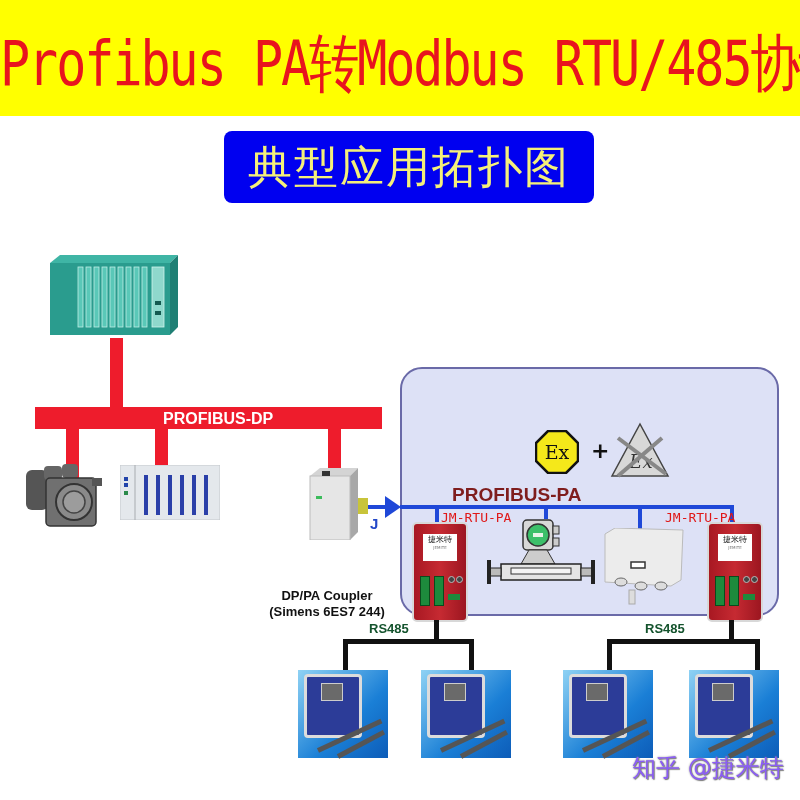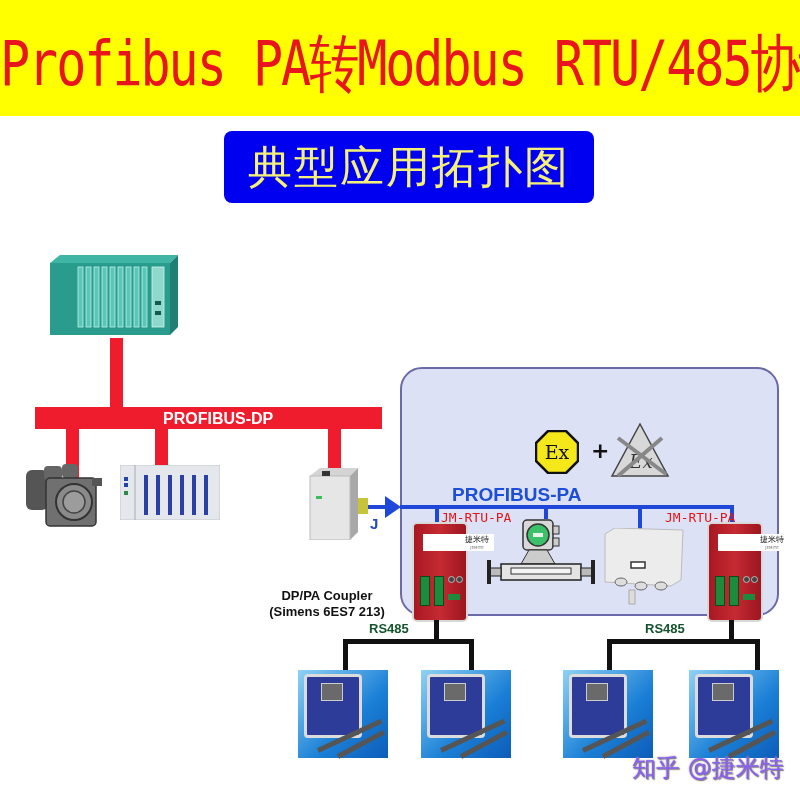--- a/index.html
+++ b/index.html
@@ -7,26 +7,26 @@
   .abs { position:absolute; }
   .title-band { left:0; top:0; width:800px; height:116px; background:#ffff00; }
   .title-text { left:0; top:20px; width:800px; text-align:center; color:#e8141e; font-family:"DejaVu Sans Mono","Liberation Mono", monospace; font-size:50px; letter-spacing:-2px; line-height:70px; white-space:nowrap; transform:scaleY(1.25); transform-origin:center top; }
   .subtitle-box { left:224px; top:131px; width:370px; height:72px; background:#0000f0; border-radius:8px; }
   .subtitle-text { left:224px; top:131px; width:370px; height:72px; line-height:72px; text-align:center; color:#f4f07a; font-family:"DejaVu Serif","Liberation Serif", serif; font-size:44px; letter-spacing:2px; }
   .red { background:#ee1c2c; }
   .blue-line { background:#1f48d8; }
   .black-line { background:#111; }
   .bus-label-dp { color:#fff; font-weight:bold; font-size:16px; font-family:"Liberation Sans", sans-serif; }
   .pa-box { left:400px; top:367px; width:375px; height:245px; background:#dde1f6; border:2px solid #6a6aa8; border-radius:22px; }
-  .pa-label { color:#1d4ed8; font-weight:bold; font-size:19px; font-family:"Liberation Sans", sans-serif; }
+  .pa-label { color:#7f1d1d; font-weight:bold; font-size:19px; font-family:"Liberation Sans", sans-serif; }
   .jm-label { color:#e01818; font-family:"DejaVu Sans Mono", monospace; font-size:13px; }
   .rs-label { color:#14532d; font-weight:bold; font-size:13px; font-family:"Liberation Sans", sans-serif; }
   .coupler-label { color:#111; font-weight:bold; font-size:13px; font-family:"Liberation Sans", sans-serif; text-align:center; line-height:16px;margin-top:42px; }
   .gateway { width:52px; height:96px; background:linear-gradient(90deg,#a81822,#c62a32 50%,#9c1620); border:2px solid #d8d8d8; border-radius:5px; }
-  .gw-badge { left:9px; top:10px; width:34px; height:17px; background:#fff; font-size:8px; line-height:11px; text-align:center; color:#111;padding-left:37px; }
+  .gw-badge { left:9px; top:10px; width:34px; height:27px; background:#fff; font-size:8px; line-height:11px; text-align:center; color:#111; }
   .gw-badge small { display:block; font-size:4px; line-height:5px; color:#777; }
   .gw-term { width:8px; height:28px; background:#1d8a3c; border:1px solid #0b4a1c; }
   .sensor { width:90px; height:88px; background:linear-gradient(135deg,#8fd2f4,#1a7fd6 60%,#0d5cb8); }
   .sensor-head { left:6px; top:4px; width:52px; height:58px; background:#2c3c98; border:3px solid #dcdcdc; border-radius:4px; }
   .sensor-lcd { left:14px; top:6px; width:20px; height:16px; background:#6a6a6a; border:1px solid #ccc; }
   .sensor-probe { height:5px; background:#555; transform-origin:left center; }
   .watermark { color:#8b5cf6; font-size:24px; text-shadow:0 0 2px #888, 1px 1px 1px #777; font-family:"DejaVu Sans", sans-serif; }
 </style>
 </head>
 <body>
@@ -103,21 +103,21 @@
     <rect x="14" y="3" width="8" height="5" fill="#333"></rect>
     <rect x="8" y="28" width="6" height="3" fill="#3cbc5c"></rect>
     <rect x="50" y="30" width="10" height="16" fill="#c8c43a"></rect>
   </svg>
 </div>
 <div class="abs blue-line" style="left:368px;top:505px;width:22px;height:4px;"></div>
 <div class="abs" style="left:385px;top:496px;width:0;height:0;border-top:11px solid transparent;border-bottom:11px solid transparent;border-left:16px solid #1f48d8;"></div>
 <div class="abs" style="left:370px;top:515px;color:#2448c8;font-size:15px;font-weight:bold;font-family:'Liberation Sans',sans-serif;">J</div>
 <div class="abs coupler-label" style="left:262px;top:546px;width:130px;">
   <div>DP/PA Coupler</div>
-  <div>(Simens 6ES7 213)</div>
+  <div>(Simens 6ES7 244)</div>
 </div>
 
 <div class="abs pa-box"></div>
 
 <div class="abs" style="left:535px;top:430px;width:44px;height:44px;">
   <svg width="44" height="44" viewBox="0 0 44 44">
     <polygon points="13,1 31,1 43,13 43,31 31,43 13,43 1,31 1,13" fill="#f5e81a" stroke="#111" stroke-width="2.5"></polygon>
     <text x="22" y="29" text-anchor="middle" font-size="19" font-family="DejaVu Serif, serif" fill="#111">Ex</text>
   </svg>
 </div>

